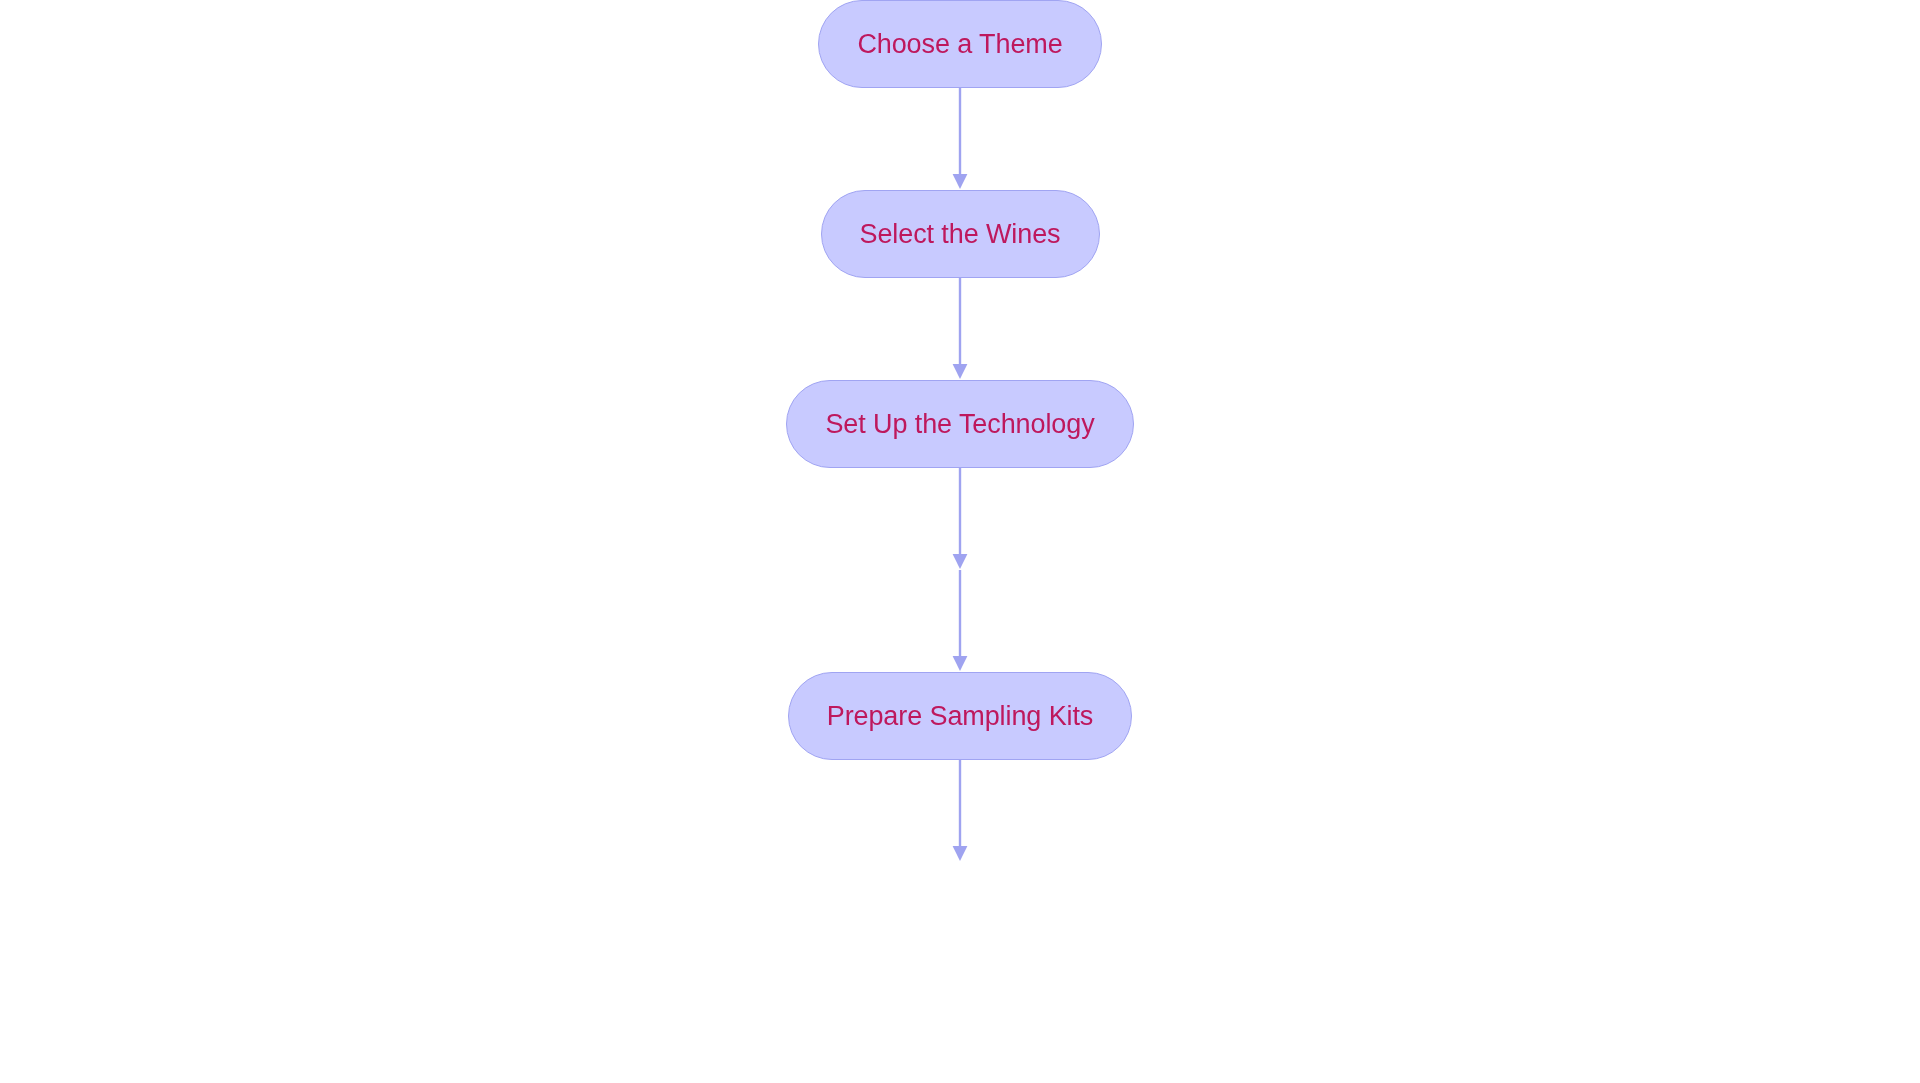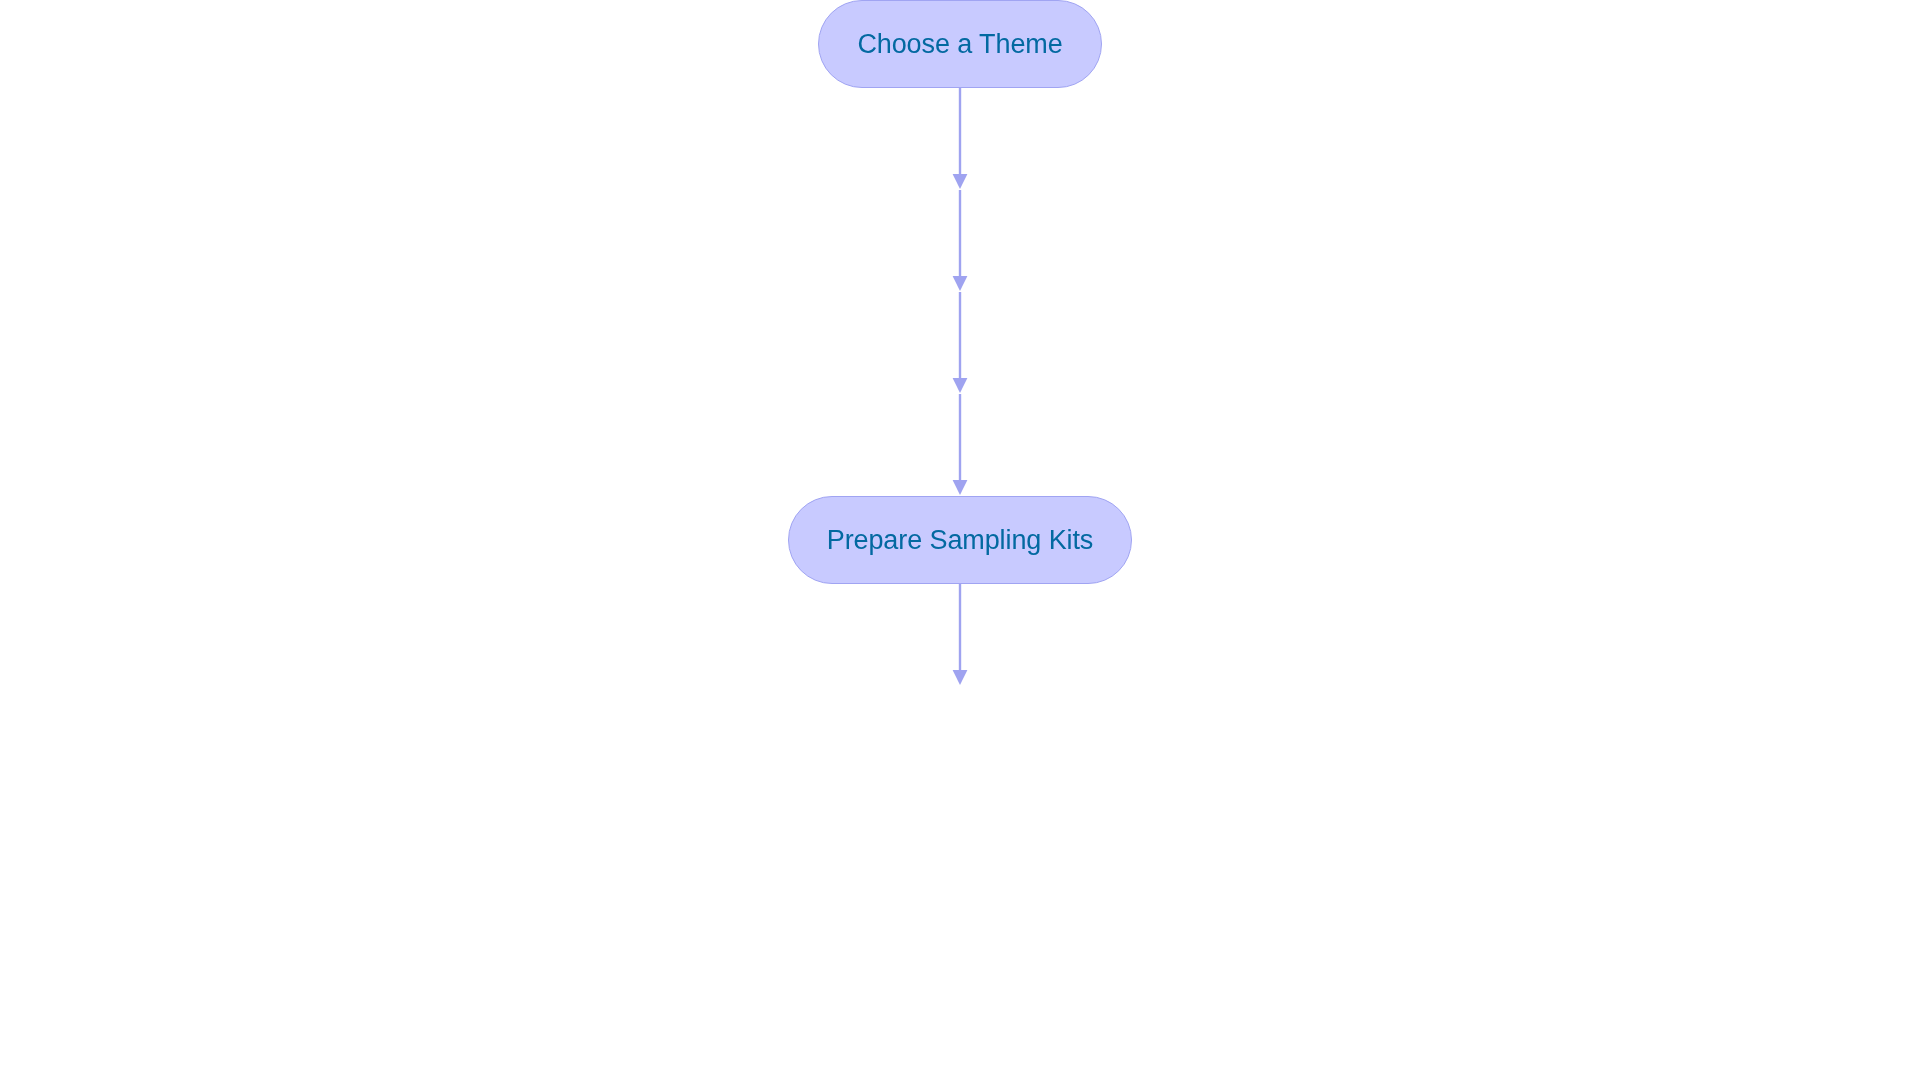--- a/index.html
+++ b/index.html
@@ -42,21 +42,21 @@
     background: #c8caff;
     border: 1.6px solid #a0a4f2;
     border-radius: 44px;
     display: flex;
     align-items: center;
     justify-content: center;
     padding: 0 38px;
     flex: 0 0 auto;
   }
   .node-label {
-    color: #0369a1;
+    color: #be185d;
     font-family: "Liberation Sans", sans-serif;
     font-size: 27px;
     font-weight: 400;
     line-height: 1;
     white-space: nowrap;
     letter-spacing: -0.1px;
   }
 
   
   .connector {
@@ -83,28 +83,34 @@
       <span class="node-label">Choose a Theme</span>
     </div>
 
     <div class="connector">
       <svg viewBox="0 0 24 102" xmlns="http://www.w3.org/2000/svg">
         <line x1="12" y1="0" x2="12" y2="88" stroke="#9fa3f0" stroke-width="2.4"></line>
         <polygon points="12,101 4.6,86 19.4,86" fill="#9fa3f0"></polygon>
       </svg>
     </div>
 
+    <div class="node">
+      <span class="node-label">Select the Wines</span>
+    </div>
 
     <div class="connector">
       <svg viewBox="0 0 24 102" xmlns="http://www.w3.org/2000/svg">
         <line x1="12" y1="0" x2="12" y2="88" stroke="#9fa3f0" stroke-width="2.4"></line>
         <polygon points="12,101 4.6,86 19.4,86" fill="#9fa3f0"></polygon>
       </svg>
     </div>
 
+    <div class="node">
+      <span class="node-label">Set Up the Technology</span>
+    </div>
 
     <div class="connector">
       <svg viewBox="0 0 24 102" xmlns="http://www.w3.org/2000/svg">
         <line x1="12" y1="0" x2="12" y2="88" stroke="#9fa3f0" stroke-width="2.4"></line>
         <polygon points="12,101 4.6,86 19.4,86" fill="#9fa3f0"></polygon>
       </svg>
     </div>
 
 
     <div class="connector">

